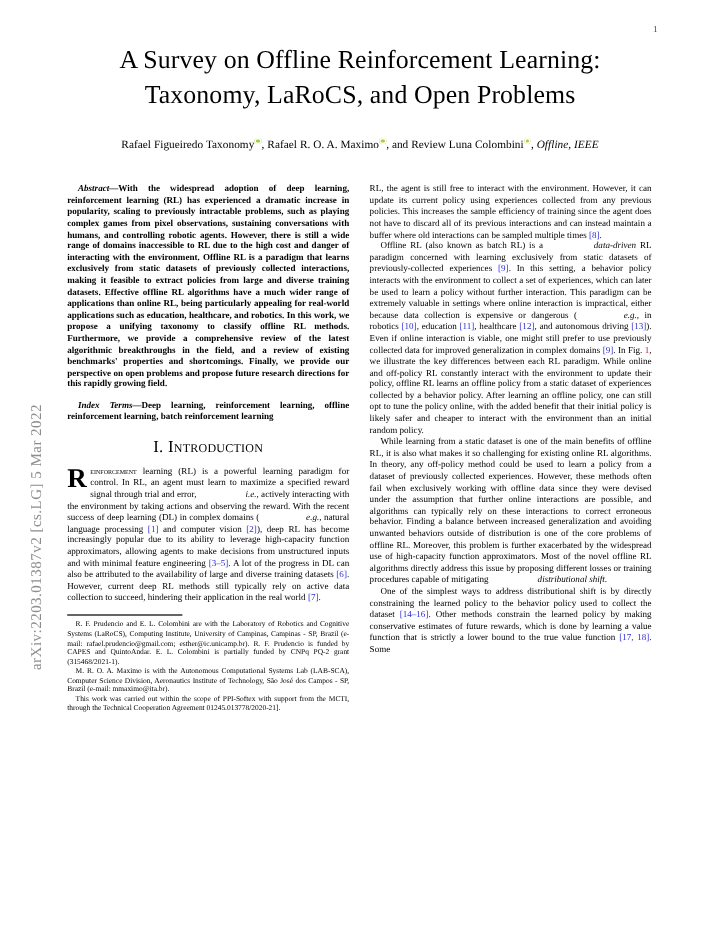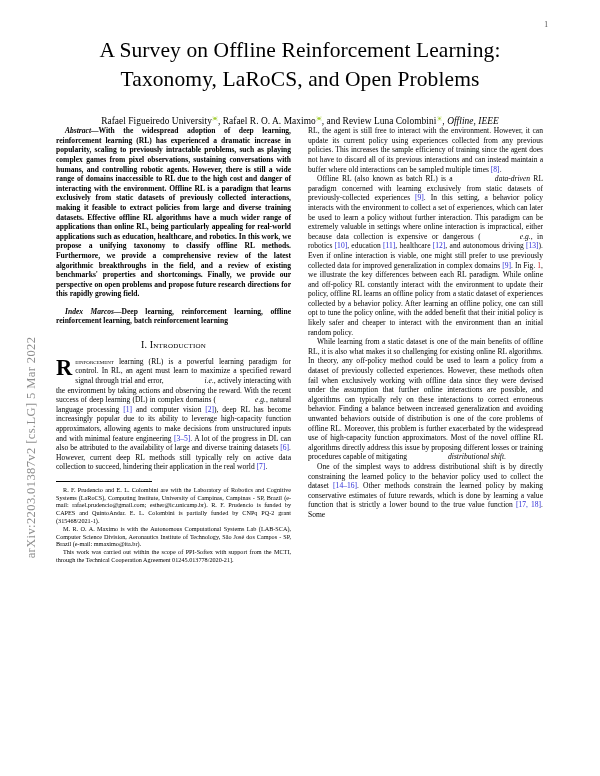--- a/index.html
+++ b/index.html
@@ -77,20 +77,21 @@
     background: #a6ce39;
     position: relative;
     top: -3px;
     margin-left: 0.5px;
     box-shadow: inset 0 0 0 1.2px #ffffff;
   }
 
   
   .columns {
     display: flex;
+    margin-top: 26px;
     gap: 17px;
   }
   .col {
     width: 235px;
     font-size: 7.55px;
     line-height: 1.272;
     text-align: justify;
     hyphens: auto;
   }
 
@@ -106,21 +107,21 @@
     font-weight: bold;
     text-indent: 9px;
     margin-top: 8px;
     text-align: justify;
   }
   .index-terms .lead { font-style: italic; font-weight: bold; }
 
   .section-head {
     text-align: center;
     margin: 13px 0 5px 0;
-    font-size: 10px;
+    font-size: 14px;
     font-variant: small-caps;
     letter-spacing: 0.2px;
   }
 
   .cite { color: #2b2bd4; }
   .cite-red { color: #cc1b1b; }
   .it { font-style: italic; padding-left: 39px; }
 
   
   .dropcap-para {
@@ -160,29 +161,29 @@
 
   <div class="page-number">1</div>
 
   <div class="content">
 
     <h1 class="title">
       <span class="line">A Survey on Offline Reinforcement Learning:</span>
       <span class="line">Taxonomy, LaRoCS, and Open Problems</span>
     </h1>
 
-    <div class="authors"><span>Rafael Figueiredo University</span><span class="orcid"></span><span>, </span><span>Rafael R. O. A. Maximo</span><span class="orcid"></span><span>, and </span><span>Review Luna Colombini</span><span class="orcid"></span><span>, </span><span class="member">Offline, IEEE</span></div>
+    <div class="authors"><span>Rafael Figueiredo Taxonomy</span><span class="orcid"></span><span>, </span><span>Rafael R. O. A. Maximo</span><span class="orcid"></span><span>, and </span><span>Review Luna Colombini</span><span class="orcid"></span><span>, </span><span class="member">Offline, IEEE</span></div>
 
     <div class="columns">
 
       <div class="col">
 
         <p class="abstract"><span class="lead">Abstract—</span><span>With the widespread adoption of deep learning, reinforcement learning (RL) has experienced a dramatic increase in popularity, scaling to previously intractable problems, such as playing complex games from pixel observations, sustaining conversations with humans, and controlling robotic agents. However, there is still a wide range of domains inaccessible to RL due to the high cost and danger of interacting with the environment. Offline RL is a paradigm that learns exclusively from static datasets of previously collected interactions, making it feasible to extract policies from large and diverse training datasets. Effective offline RL algorithms have a much wider range of applications than online RL, being particularly appealing for real-world applications such as education, healthcare, and robotics. In this work, we propose a unifying taxonomy to classify offline RL methods. Furthermore, we provide a comprehensive review of the latest algorithmic breakthroughs in the field, and a review of existing benchmarks' properties and shortcomings. Finally, we provide our perspective on open problems and propose future research directions for this rapidly growing field.</span></p>
 
-        <p class="index-terms"><span class="lead">Index Marcos—</span><span>Deep learning, reinforcement learning, offline reinforcement learning, batch reinforcement learning</span></p>
+        <p class="index-terms"><span class="lead">Index Terms—</span><span>Deep learning, reinforcement learning, offline reinforcement learning, batch reinforcement learning</span></p>
 
         <div class="section-head">I. Introduction</div>
 
         <p class="dropcap-para"><span class="dropcap">R</span><span class="smallcaps-run">einforcement</span><span> learning (RL) is a powerful learning paradigm for control. In RL, an agent must learn to maximize a specified reward signal through trial and error, </span><span class="it">i.e.</span><span>, actively interacting with the environment by taking actions and observing the reward. With the recent success of deep learning (DL) in complex domains (</span><span class="it">e.g.</span><span>, natural language processing </span><span class="cite">[1]</span><span> and computer vision </span><span class="cite">[2]</span><span>), deep RL has become increasingly popular due to its ability to leverage high-capacity function approximators, allowing agents to make decisions from unstructured inputs and with minimal feature engineering </span><span class="cite">[3–5]</span><span>. A lot of the progress in DL can also be attributed to the availability of large and diverse training datasets </span><span class="cite">[6]</span><span>. However, current deep RL methods still typically rely on active data collection to succeed, hindering their application in the real world </span><span class="cite">[7]</span><span>.</span></p>
 
 
         <div class="footnote-rule"></div>
 
         <div class="footnotes">
           <p>R. F. Prudencio and E. L. Colombini are with the Laboratory of Robotics and Cognitive Systems (LaRoCS), Computing Institute, University of Campinas, Campinas - SP, Brazil (e-mail: rafael.prudencio@gmail.com; esther@ic.unicamp.br). R. F. Prudencio is funded by CAPES and QuintoAndar. E. L. Colombini is partially funded by CNPq PQ-2 grant (315468/2021-1).</p>

